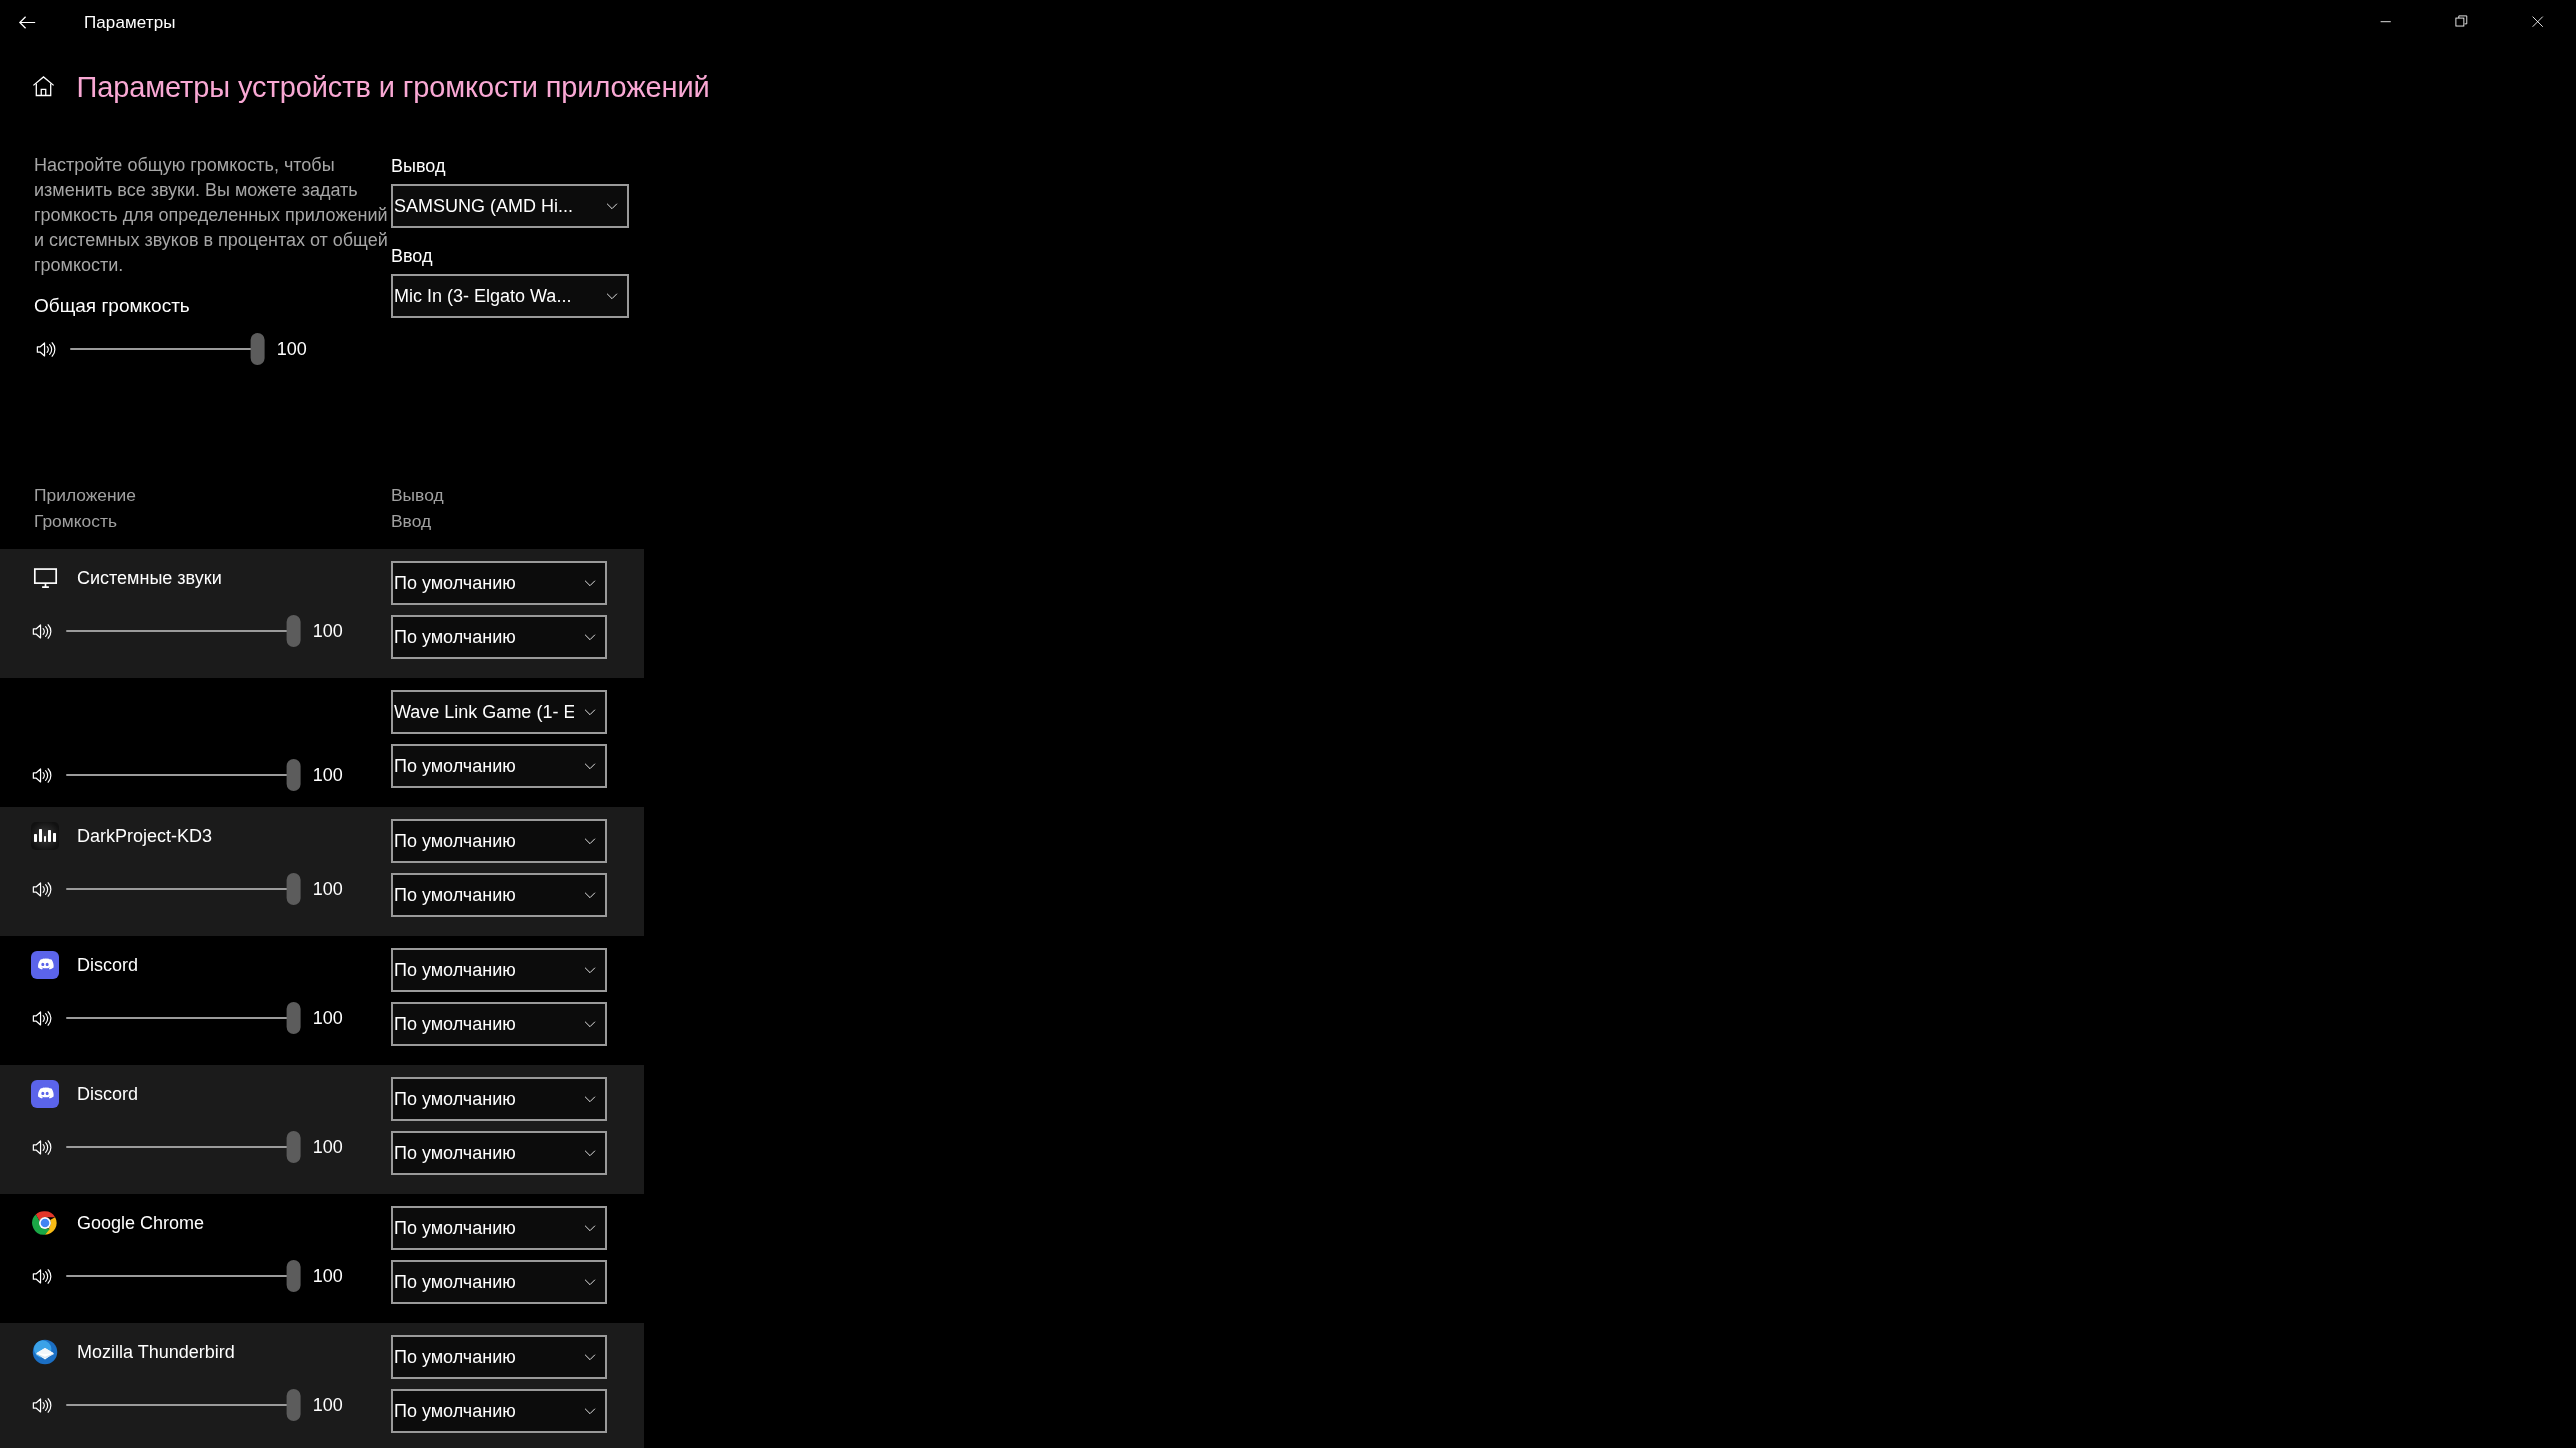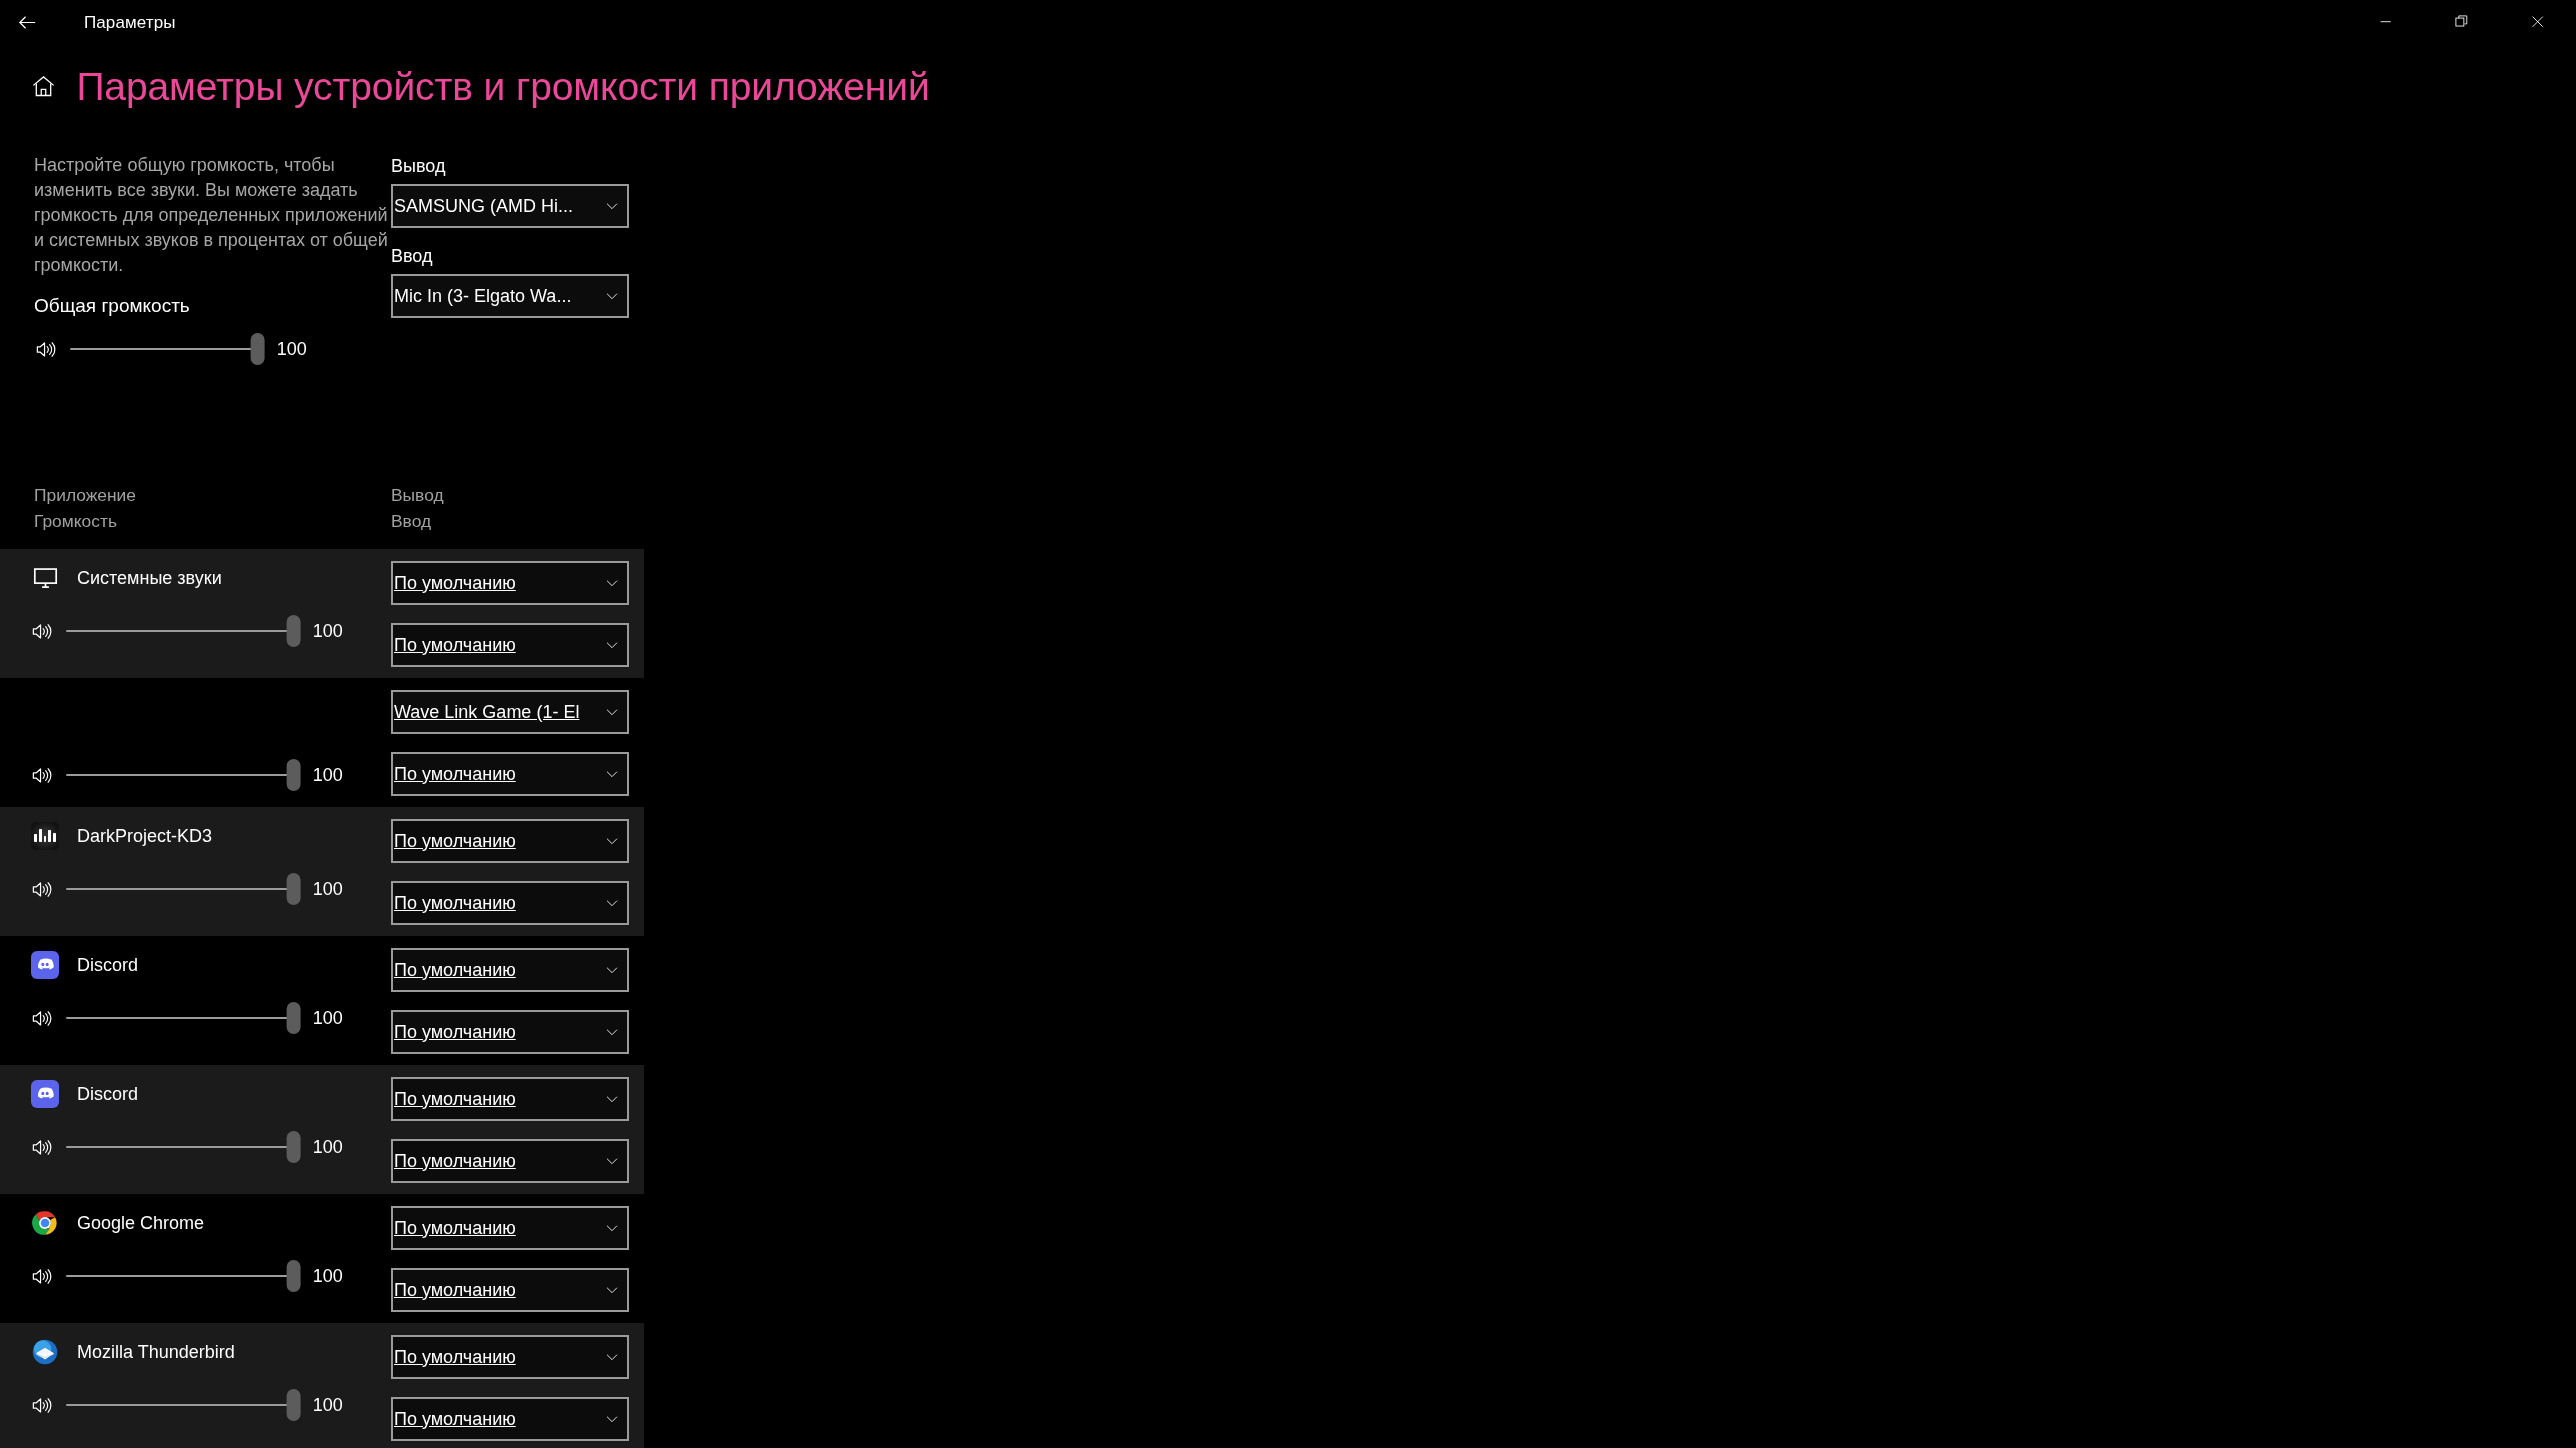--- a/index.html
+++ b/index.html
@@ -70,23 +70,23 @@
   .home-icon {
     width: 44px;
     margin-left: 21px;
     display: flex;
     align-items: center;
     justify-content: center;
     cursor: pointer;
   }
   .home-icon svg { width: 27px; height: 27px; }
   .page-title {
-    font-size: 39px;
+    font-size: 29px;
     font-weight: 300;
-    color: #ec4899;
+    color: #f9a8d4;
     margin-left: 11.4px;
     white-space: nowrap;
     letter-spacing: -0.1px;
   }
 
   
   .desc {
     position: absolute;
     top: 153px;
     left: 34px;
@@ -221,21 +221,21 @@
     align-items: center;
     height: 36px;
   }
   .approw.two-line .slider-row { top: 79px; }
 
   .row-combos {
     position: absolute;
     left: 391px;
     top: 12px;
   }
-  .row-combos .combo { width: 238px; margin-bottom: 18px; text-decoration: underline; }
+  .row-combos .combo { width: 216px; margin-bottom: 10px; }
 
   
   .spk-icon {
     width: 28px;
     height: 28px;
     flex-shrink: 0;
     display: flex;
     align-items: center;
     justify-content: center;
     cursor: pointer;

